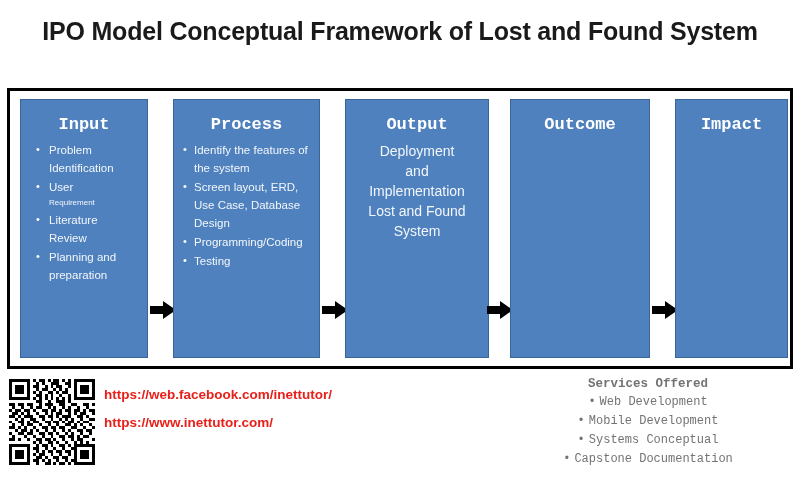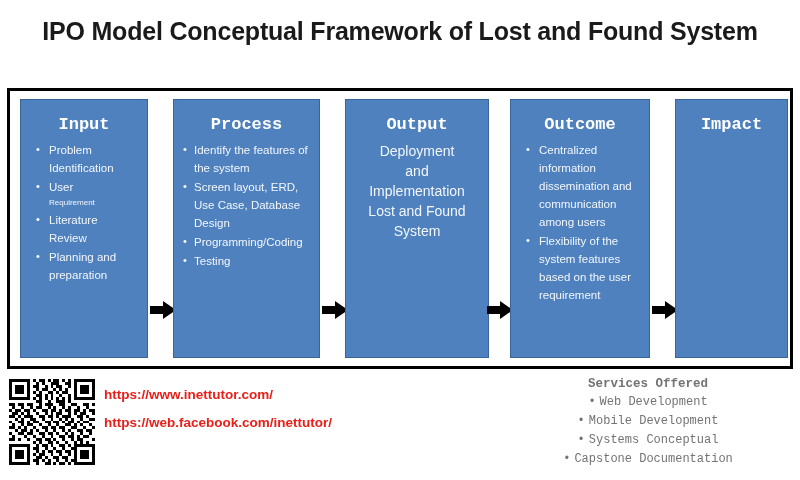--- a/index.html
+++ b/index.html
@@ -255,26 +255,20 @@
         <div class="box-body centered">Deployment and Implementation Lost and Found System</div>
       </div>
 
       <div class="arrow" style="left:477px;">
         <div class="shaft"></div>
           <div class="head"></div>
       </div>
 
       <div class="ipo-box" style="left:500px; width:140px;">
         <div class="box-title">Outcome</div>
-        <div class="box-body">
-          <ul>
-            <li>Centralized information dissemination and communication among users</li>
-            <li>Flexibility of the system features based on the user requirement</li>
-          </ul>
-        </div>
       </div>
 
       <div class="arrow" style="left:642px;">
         <div class="shaft"></div>
           <div class="head"></div>
       </div>
 
       <div class="ipo-box" style="left:665px; width:113px;">
         <div class="box-title">Impact</div>
       </div>
@@ -557,22 +551,22 @@
           <rect x="12" y="28" width="2" height="1"></rect>
           <rect x="15" y="28" width="1" height="1"></rect>
           <rect x="17" y="28" width="2" height="1"></rect>
           <rect x="20" y="28" width="1" height="1"></rect>
           <rect x="22" y="28" width="7" height="1"></rect>
       </g>
     </svg>
   </div>
 
   <div class="links">
+    <div class="link-line">https://web.facebook.com/inettutor/</div>
     <div class="link-line">https://www.inettutor.com/</div>
-    <div class="link-line">https://web.facebook.com/inettutor/</div>
   </div>
 
   <div class="services">
     <div class="services-title">Services Offered</div>
     <ul>
       <li><span class="bul">•</span><span>Web Development</span></li>
       <li><span class="bul">•</span><span>Mobile Development</span></li>
       <li><span class="bul">•</span><span>Systems Conceptual</span></li>
       <li><span class="bul">•</span><span>Capstone Documentation</span></li>
     </ul>

